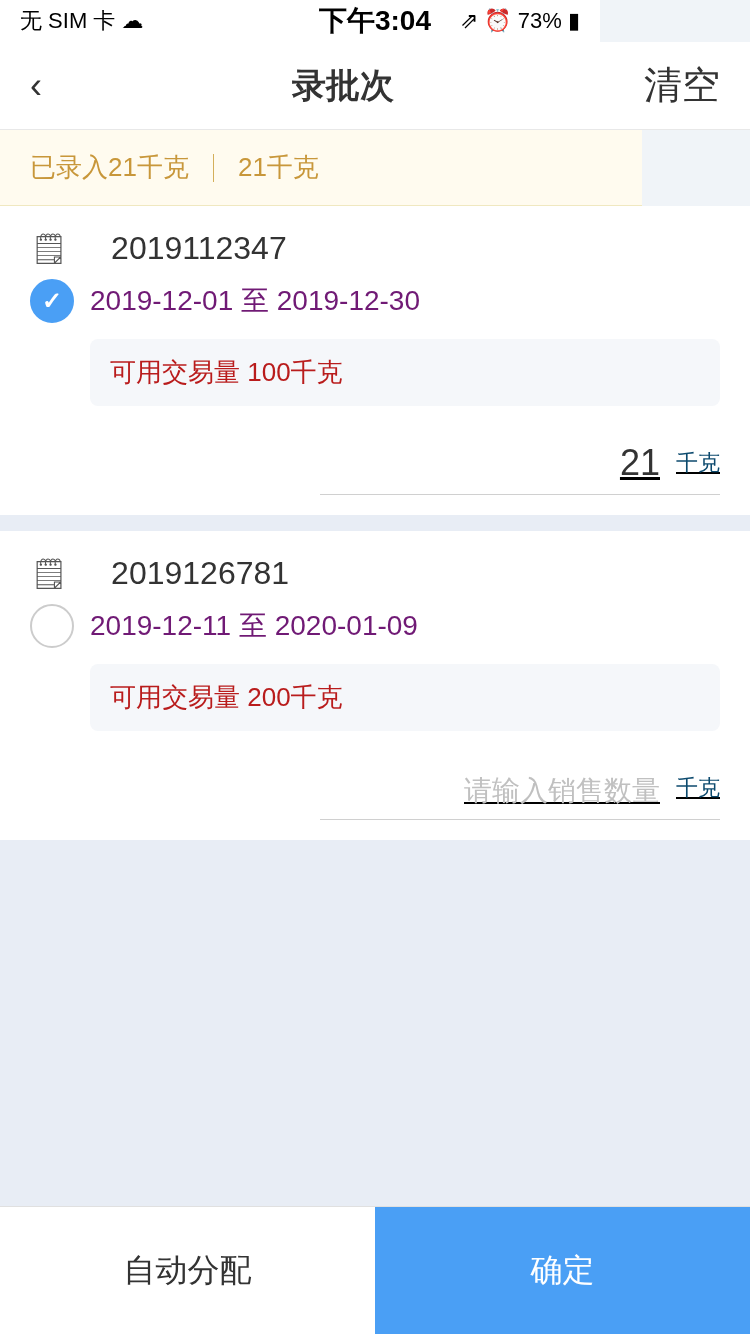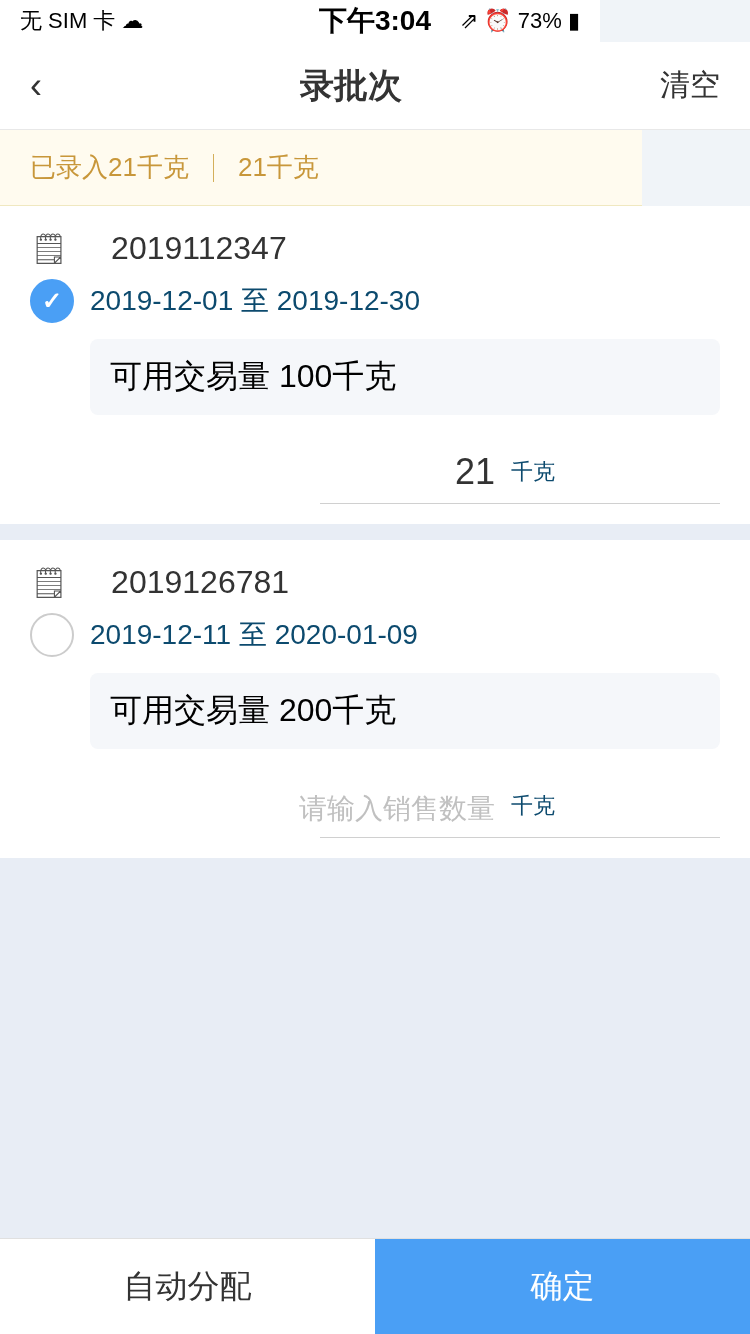--- a/index.html
+++ b/index.html
@@ -61,21 +61,21 @@
       font-size: 36px;
       color: #333;
       cursor: pointer;
     }
     .nav-title {
       font-size: 34px;
       font-weight: 600;
       color: #333;
     }
     .nav-action {
-      font-size: 30px;
+      font-size: 38px;
       color: #333;
       cursor: pointer;
     }
 
     
     .summary-bar {
       width: 642px;
       background: #fffbef;
       padding: 20px 30px;
       display: flex;
@@ -144,29 +144,29 @@
       border-color: #4a9ff5;
     }
     .radio-circle.checked::after {
       content: '✓';
       color: #fff;
       font-size: 24px;
       font-weight: bold;
     }
     .batch-date {
       font-size: 28px;
-      color: #0c4a6e;
+      color: #701a75;
     }
     .available-qty {
       background: #f5f7fa;
       border-radius: 8px;
       padding: 16px 20px;
       margin: 0 0 0 0;
-      font-size: 32px;
-      color: #000000;
+      font-size: 26px;
+      color: #b91c1c;
       width: 100%;
     }
     .qty-input {
       font-size: 36px;
       color: #333;
       font-weight: 500;
       text-align: right;
       border: none;
       outline: none;
       min-width: 100px;
@@ -186,21 +186,21 @@
       height: 16px;
       background: #e8edf5;
     }
 
     
     .footer {
       position: fixed;
       bottom: 0;
       left: 0;
       width: 750px;
-      height: 96px;
+      height: 128px;
       display: flex;
       background: #fff;
       border-top: 1px solid #e0e0e0;
     }
     .footer-auto {
       flex: 1;
       display: flex;
       align-items: center;
       justify-content: center;
       font-size: 32px;
@@ -219,23 +219,24 @@
       cursor: pointer;
     }
 
     .input-section {
       background: #fff;
       padding: 0 30px;
     }
     .input-inner {
       display: flex;
       align-items: center;
-      justify-content: flex-start;
+      justify-content: flex-end;
       gap: 16px;
       padding: 20px 0 10px 0;
+      text-decoration: underline;
     }
     .input-border {
       height: 1px;
       background: #d0d0d0;
       margin-left: auto;
       width: 400px;
     }
     .input-bottom-pad {
       height: 20px;
     }

